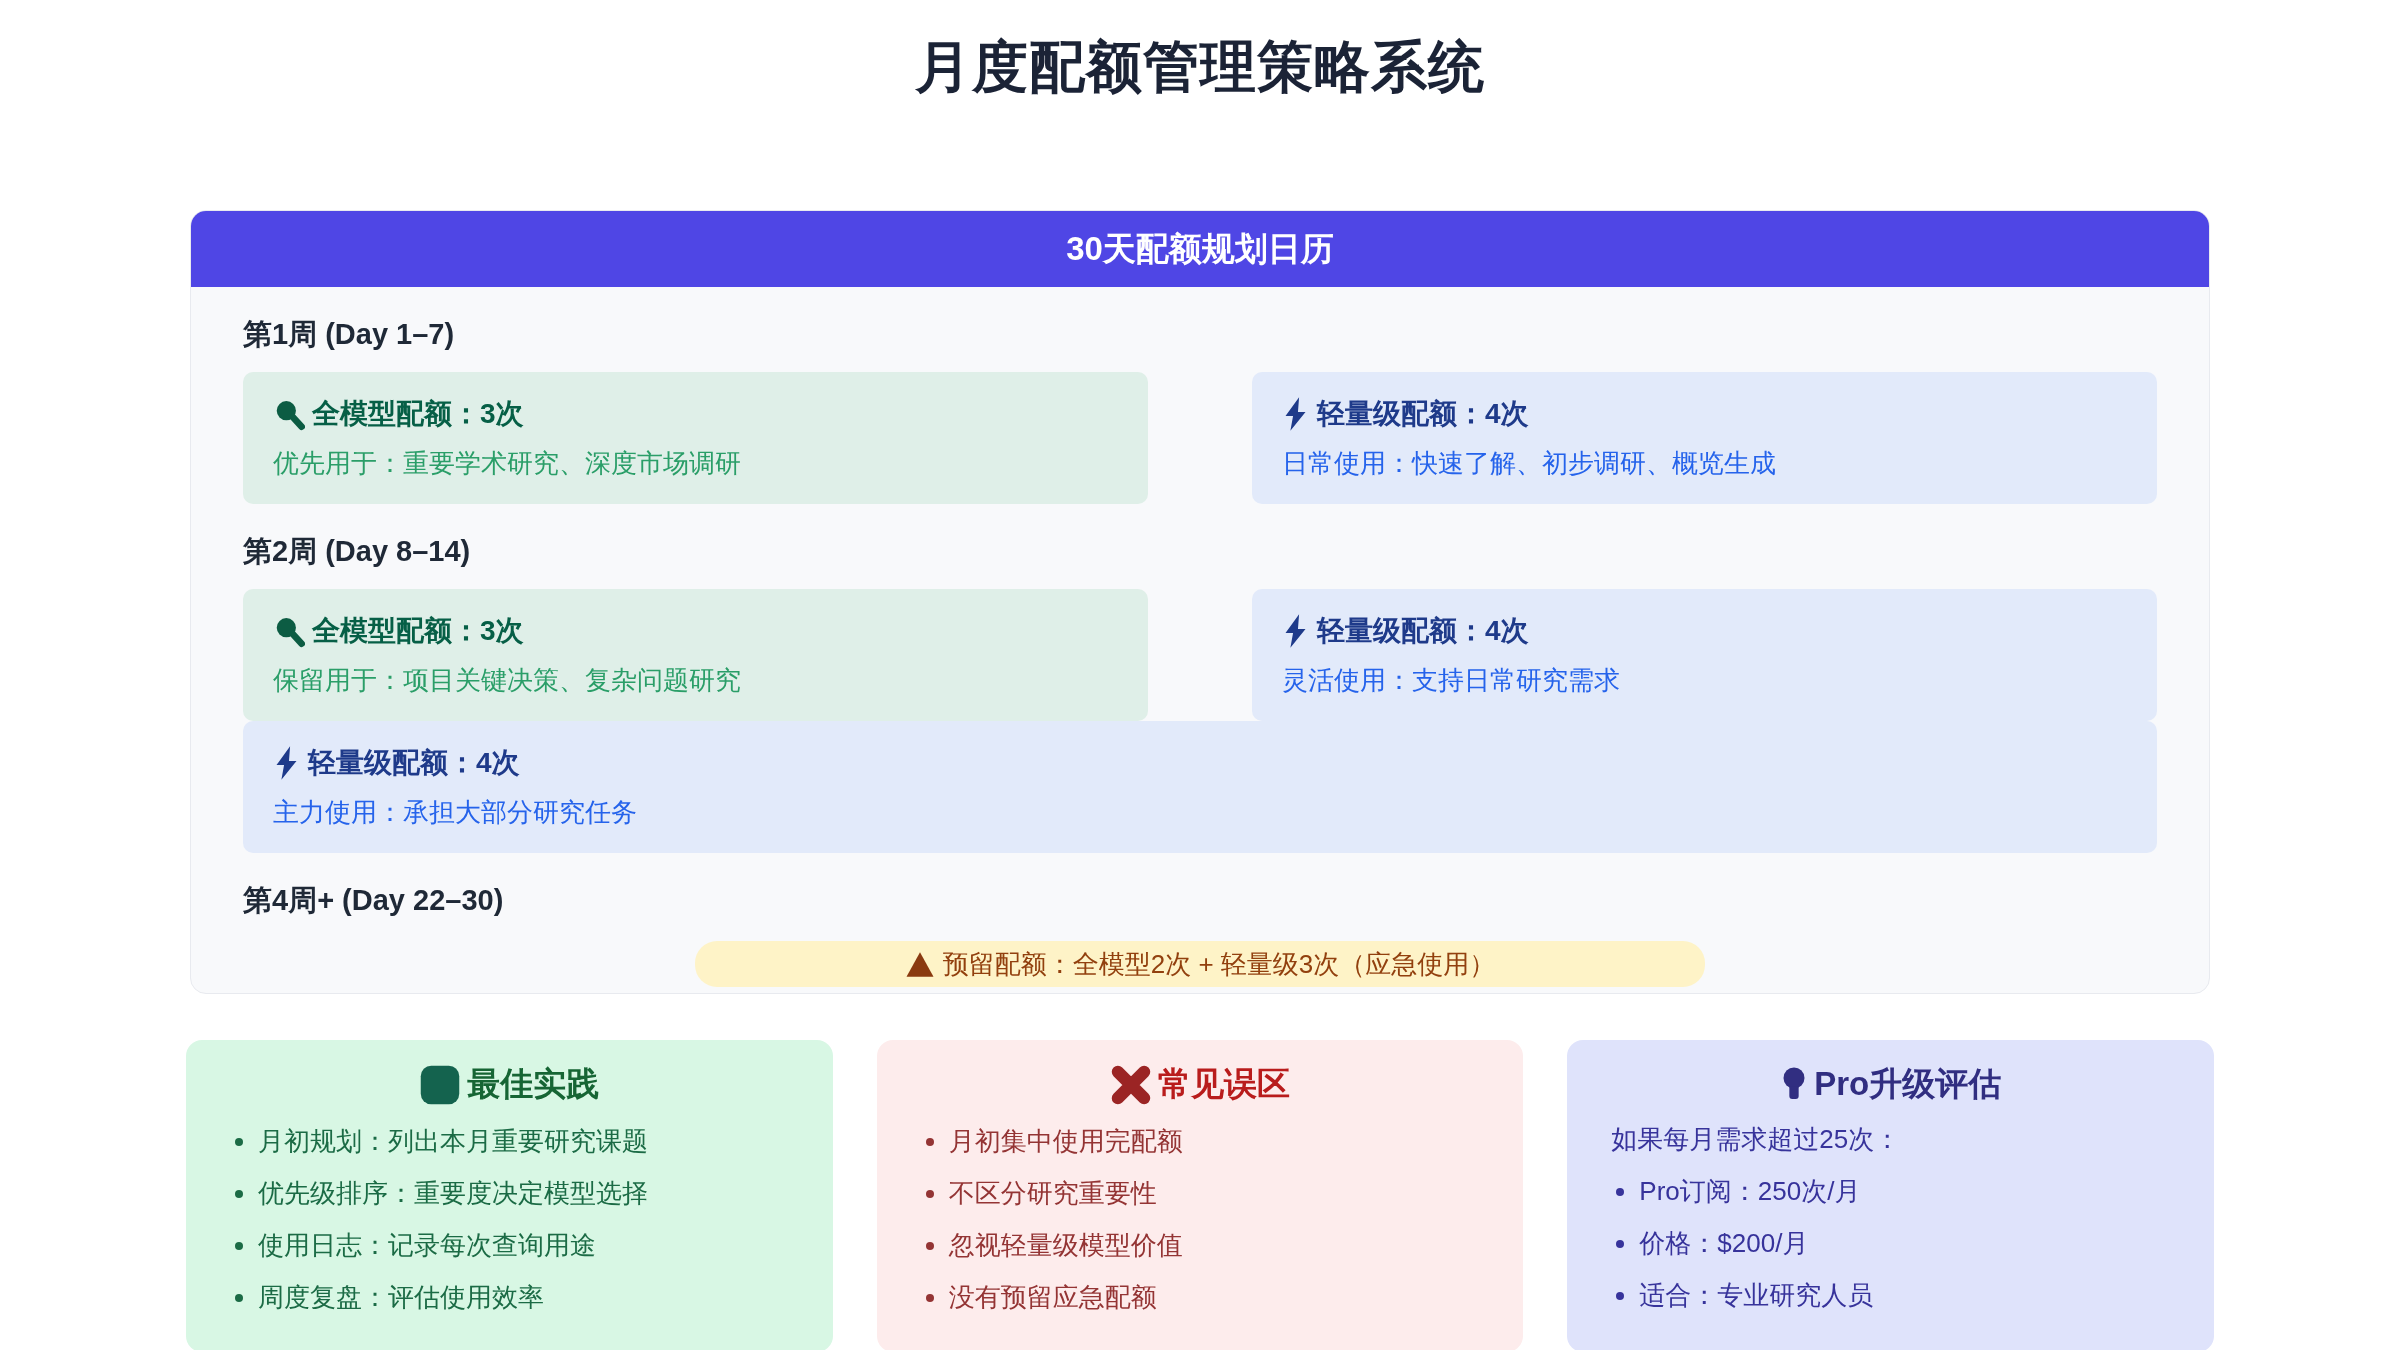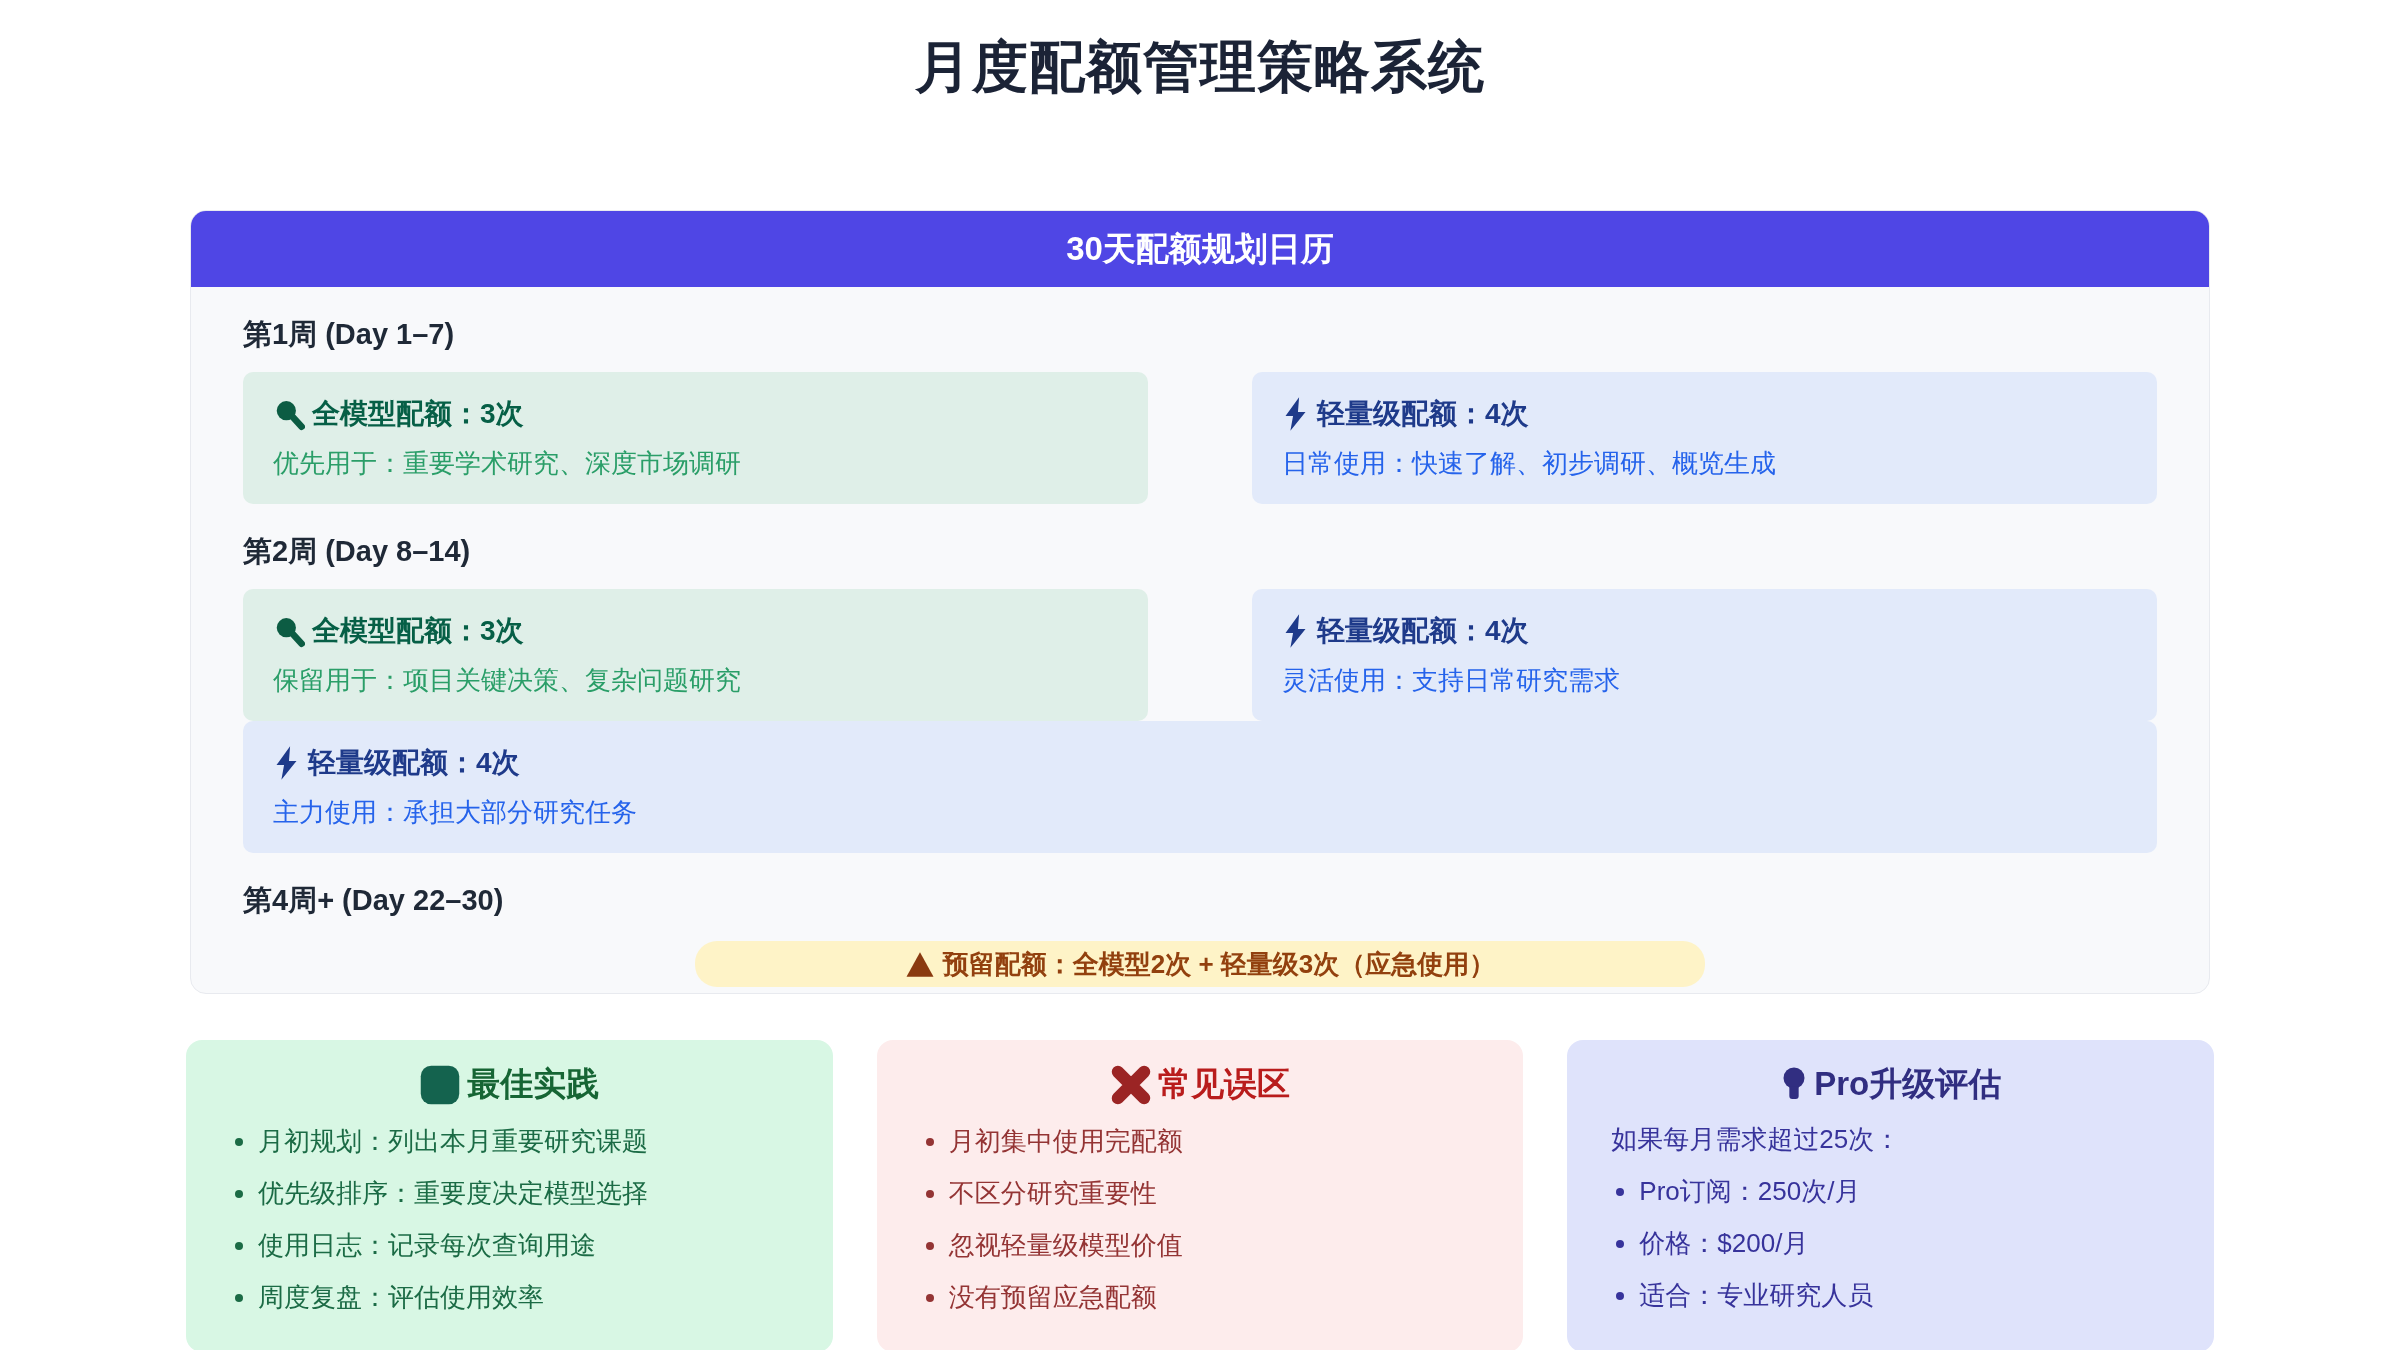--- a/index.html
+++ b/index.html
@@ -35,21 +35,21 @@
   .quota-desc { margin-top:13px; font-size:26px; }
   .full  .quota-desc { color:#2a9e68; }
   .light .quota-desc { color:#2563eb; }
   .icon { display:inline-flex; flex:none; }
   .icon svg { display:block; }
   .full .icon { color:#0c5c43; }
   .light .icon { color:#1e3a8a; }
   .reserve-bar {
     width:1010px; height:46px; margin:20px auto 0; background:#fef3c7;
     border-radius:22px; display:flex; align-items:center; justify-content:center;
-    gap:8px; color:#92400e; font-size:26px; font-weight:700;
+    gap:8px; color:#92400e; font-size:26px; font-weight:400;
   }
   .reserve-bar .icon { color:#8a3a10; }
   
   .bottom-row { width:2028px; margin:46px auto 0; display:flex; gap:44px; }
   .info-card { flex:1; border-radius:16px; padding:22px 44px 20px; box-sizing:border-box; }
   .info-card.best     { background:#d8f7e4; color:#1b6b45; }
   .info-card.mistakes { background:#fdecec; color:#943434; }
   .info-card.pro      { background:#dfe3fb; color:#37339b; }
   .info-heading {
     display:flex; align-items:center; justify-content:center; gap:6px;

